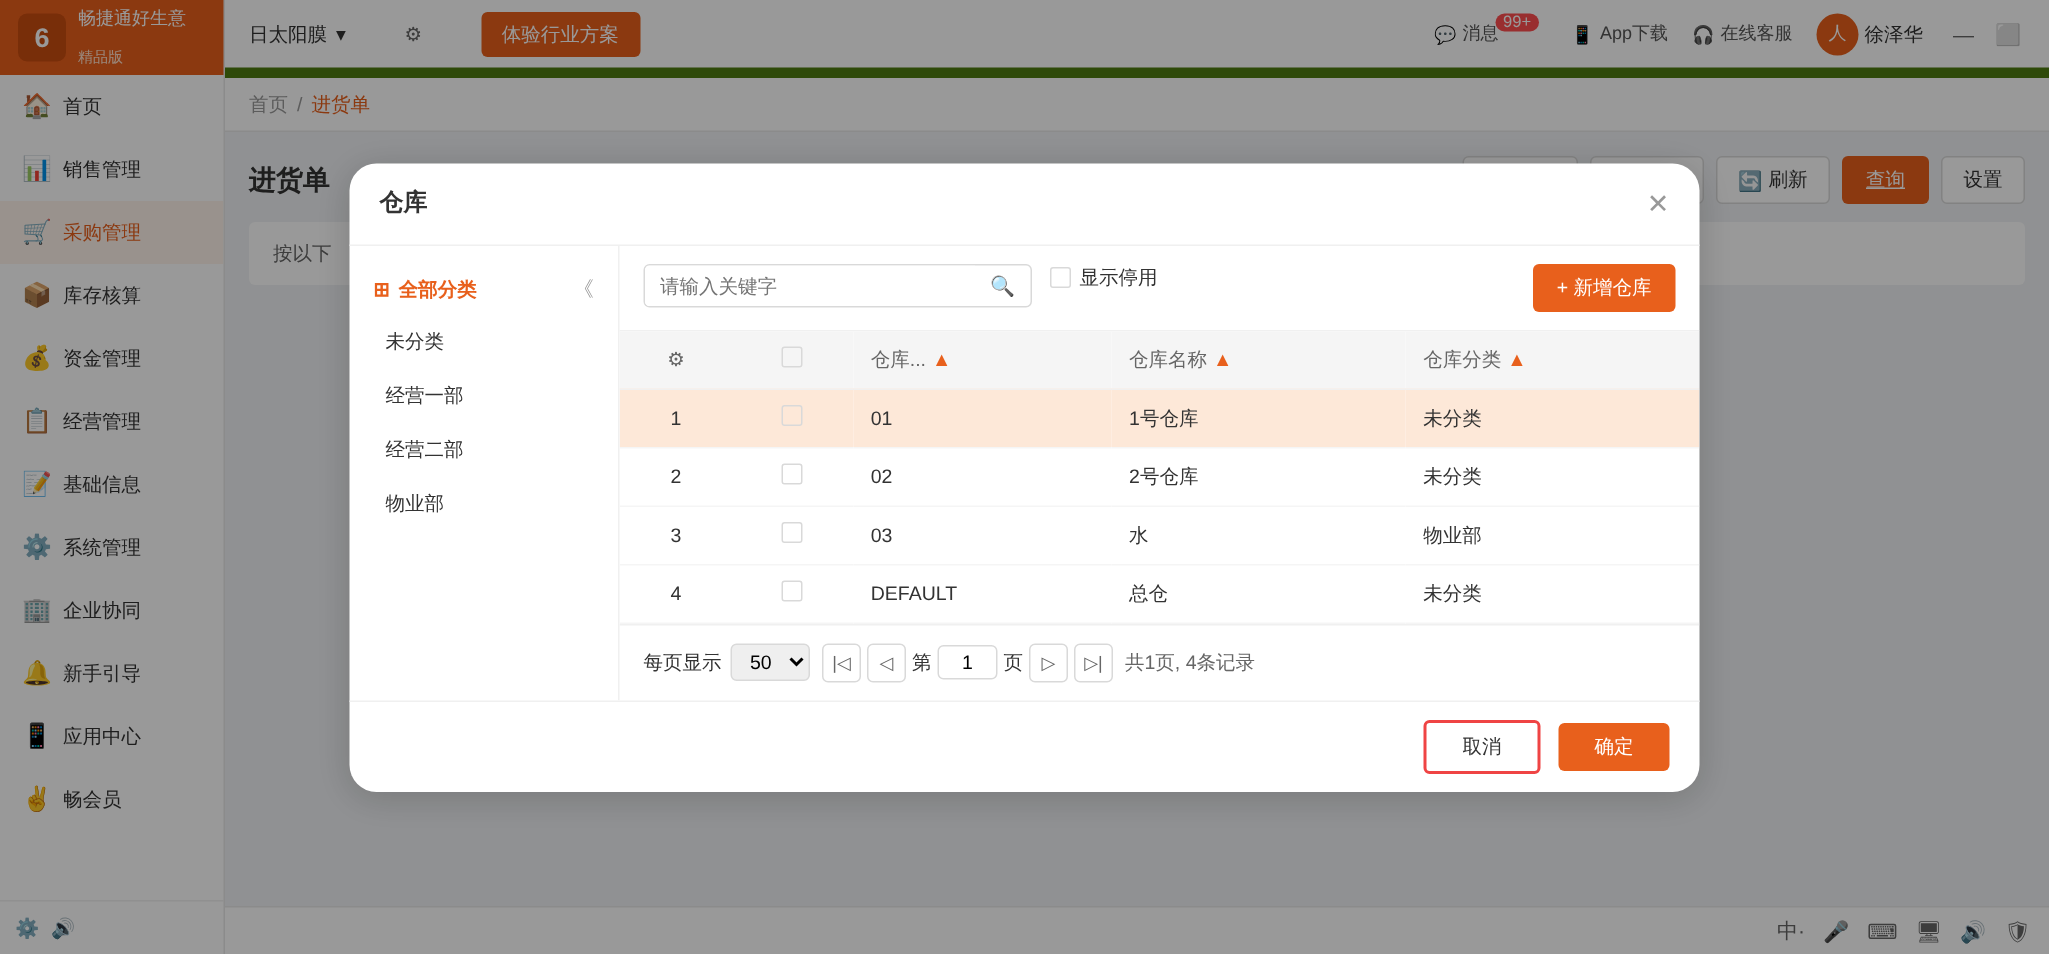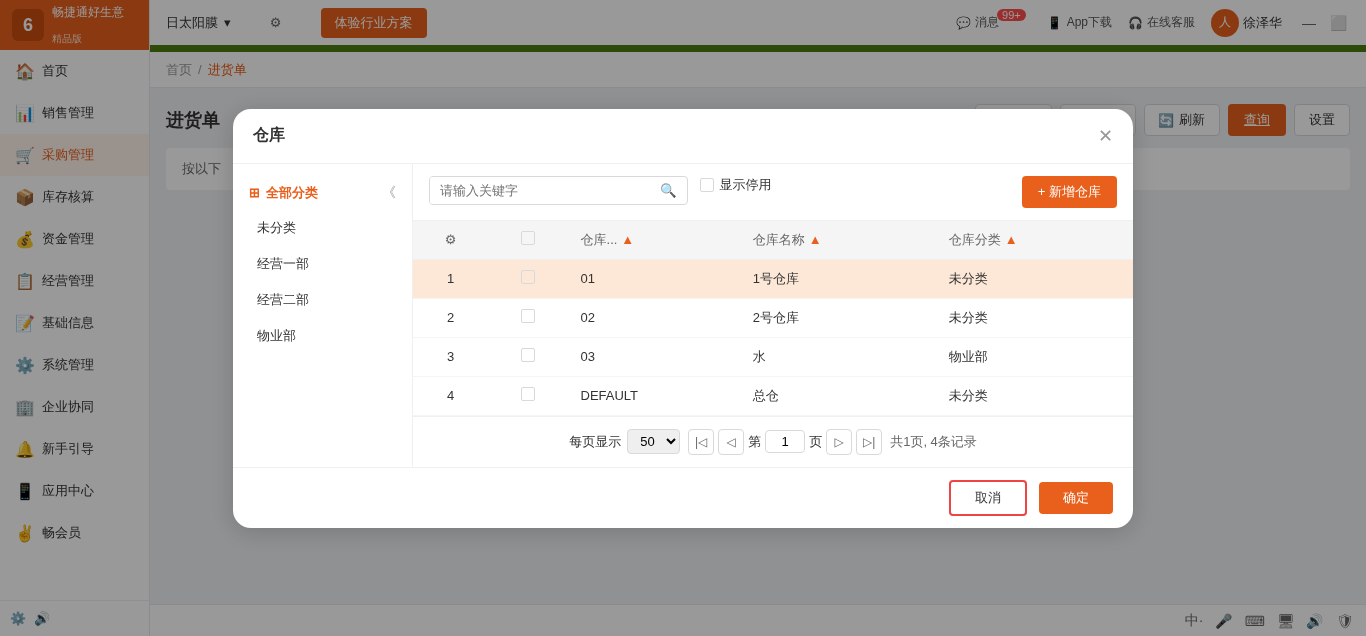--- a/index.html
+++ b/index.html
@@ -83,21 +83,21 @@
     table { width: 100%; border-collapse: collapse; }
     thead tr { background: #f5f5f5; }
     th { padding: 10px 12px; text-align: left; font-weight: normal; color: #666; font-size: 13px; border-bottom: 1px solid #f0f0f0; }
     td { padding: 10px 12px; font-size: 13px; color: #333; border-bottom: 1px solid #f5f5f5; }
     .th-center { text-align: center; }
     .td-center { text-align: center; }
     tr.highlighted { background: #fde8d8; }
     .sort-icon { color: #e8601c; margin-left: 4px; }
 
     
-    .modal-pagination { padding: 12px 16px; display: flex; align-items: center; justify-content: center; gap: 8px; border-top: 1px solid #f0f0f0; font-size: 13px; color: #333; }
+    .modal-pagination { padding: 12px 16px; display: flex; align-items: center; justify-content: flex-start; gap: 8px; border-top: 1px solid #f0f0f0; font-size: 13px; color: #333; }
     .page-per { display: flex; align-items: center; gap: 6px; }
     .page-select { border: 1px solid #d9d9d9; border-radius: 4px; padding: 3px 8px; font-size: 13px; }
     .page-nav { display: flex; align-items: center; gap: 4px; }
     .page-btn { width: 26px; height: 26px; display: flex; align-items: center; justify-content: center; border: 1px solid #d9d9d9; border-radius: 4px; cursor: pointer; background: white; color: #666; font-size: 12px; }
     .page-input { width: 40px; border: 1px solid #d9d9d9; border-radius: 4px; text-align: center; padding: 3px; font-size: 13px; }
     .page-info { color: #666; }
 
     
     .modal-footer { padding: 12px 20px; border-top: 1px solid #f0f0f0; display: flex; align-items: center; justify-content: flex-end; gap: 12px; }
     .btn-cancel { background: white; color: #333; border: 2px solid #ef4444; border-radius: 4px; padding: 7px 24px; cursor: pointer; font-size: 13px; }

